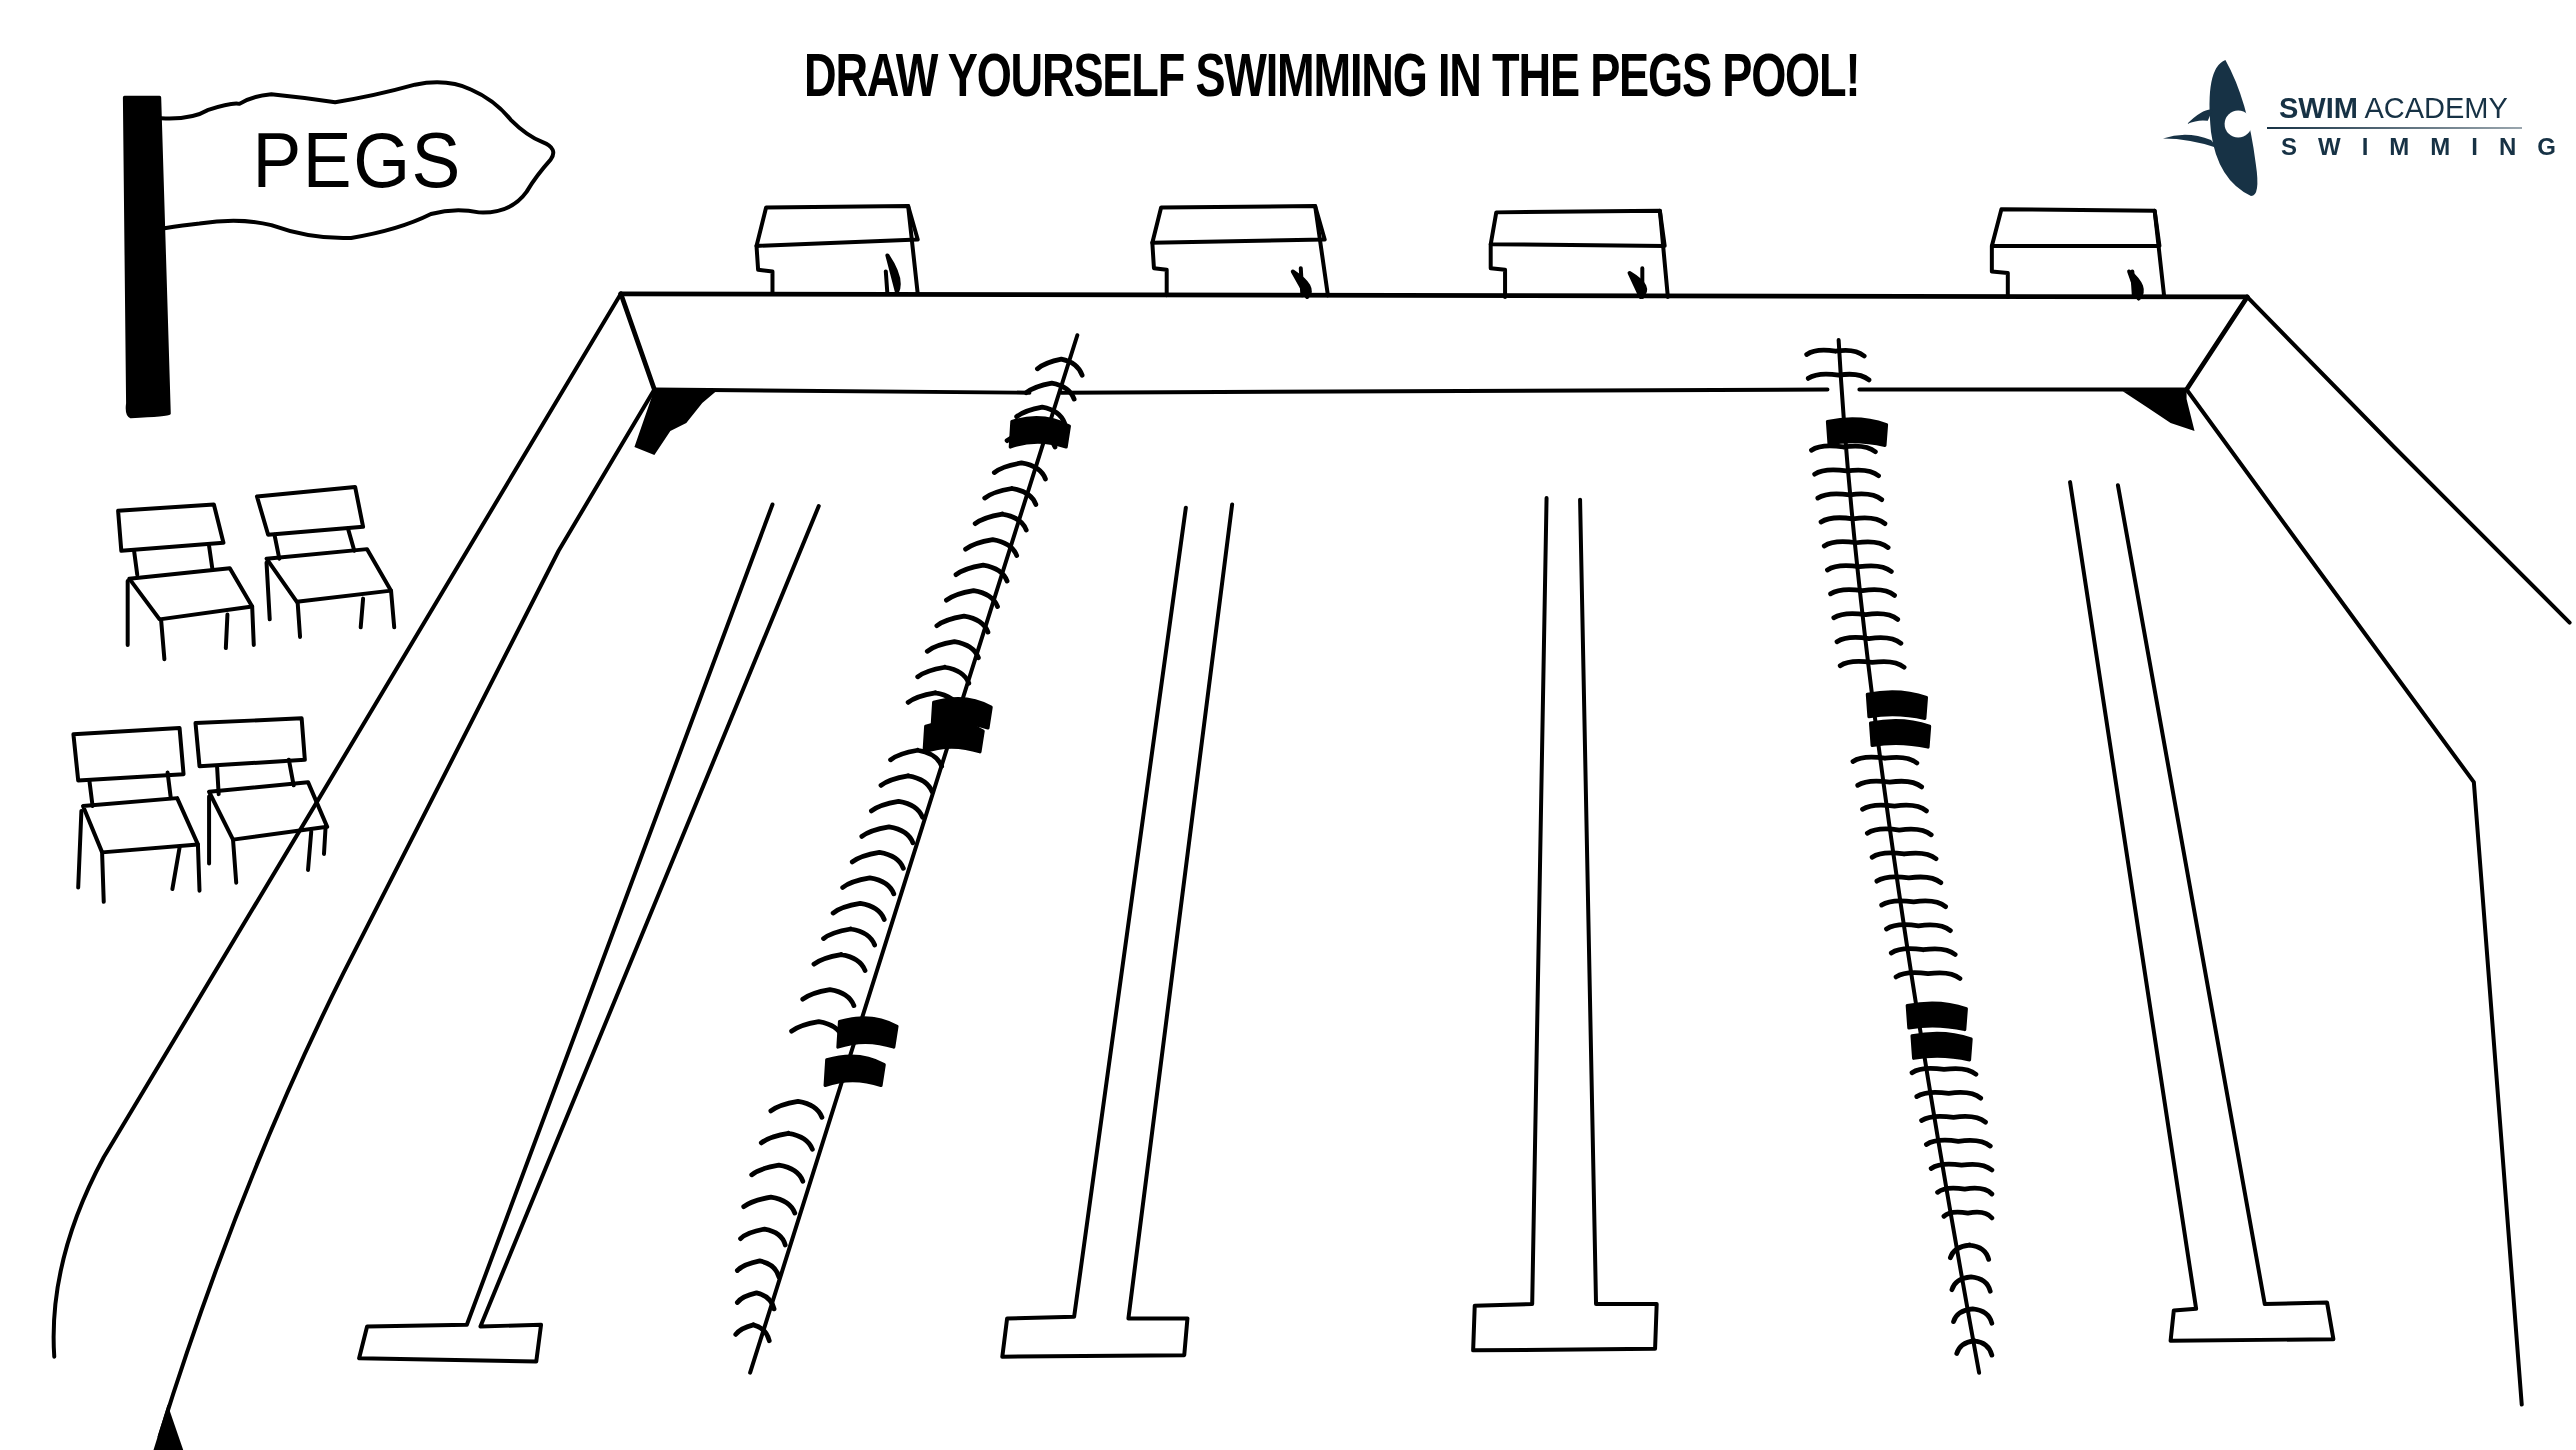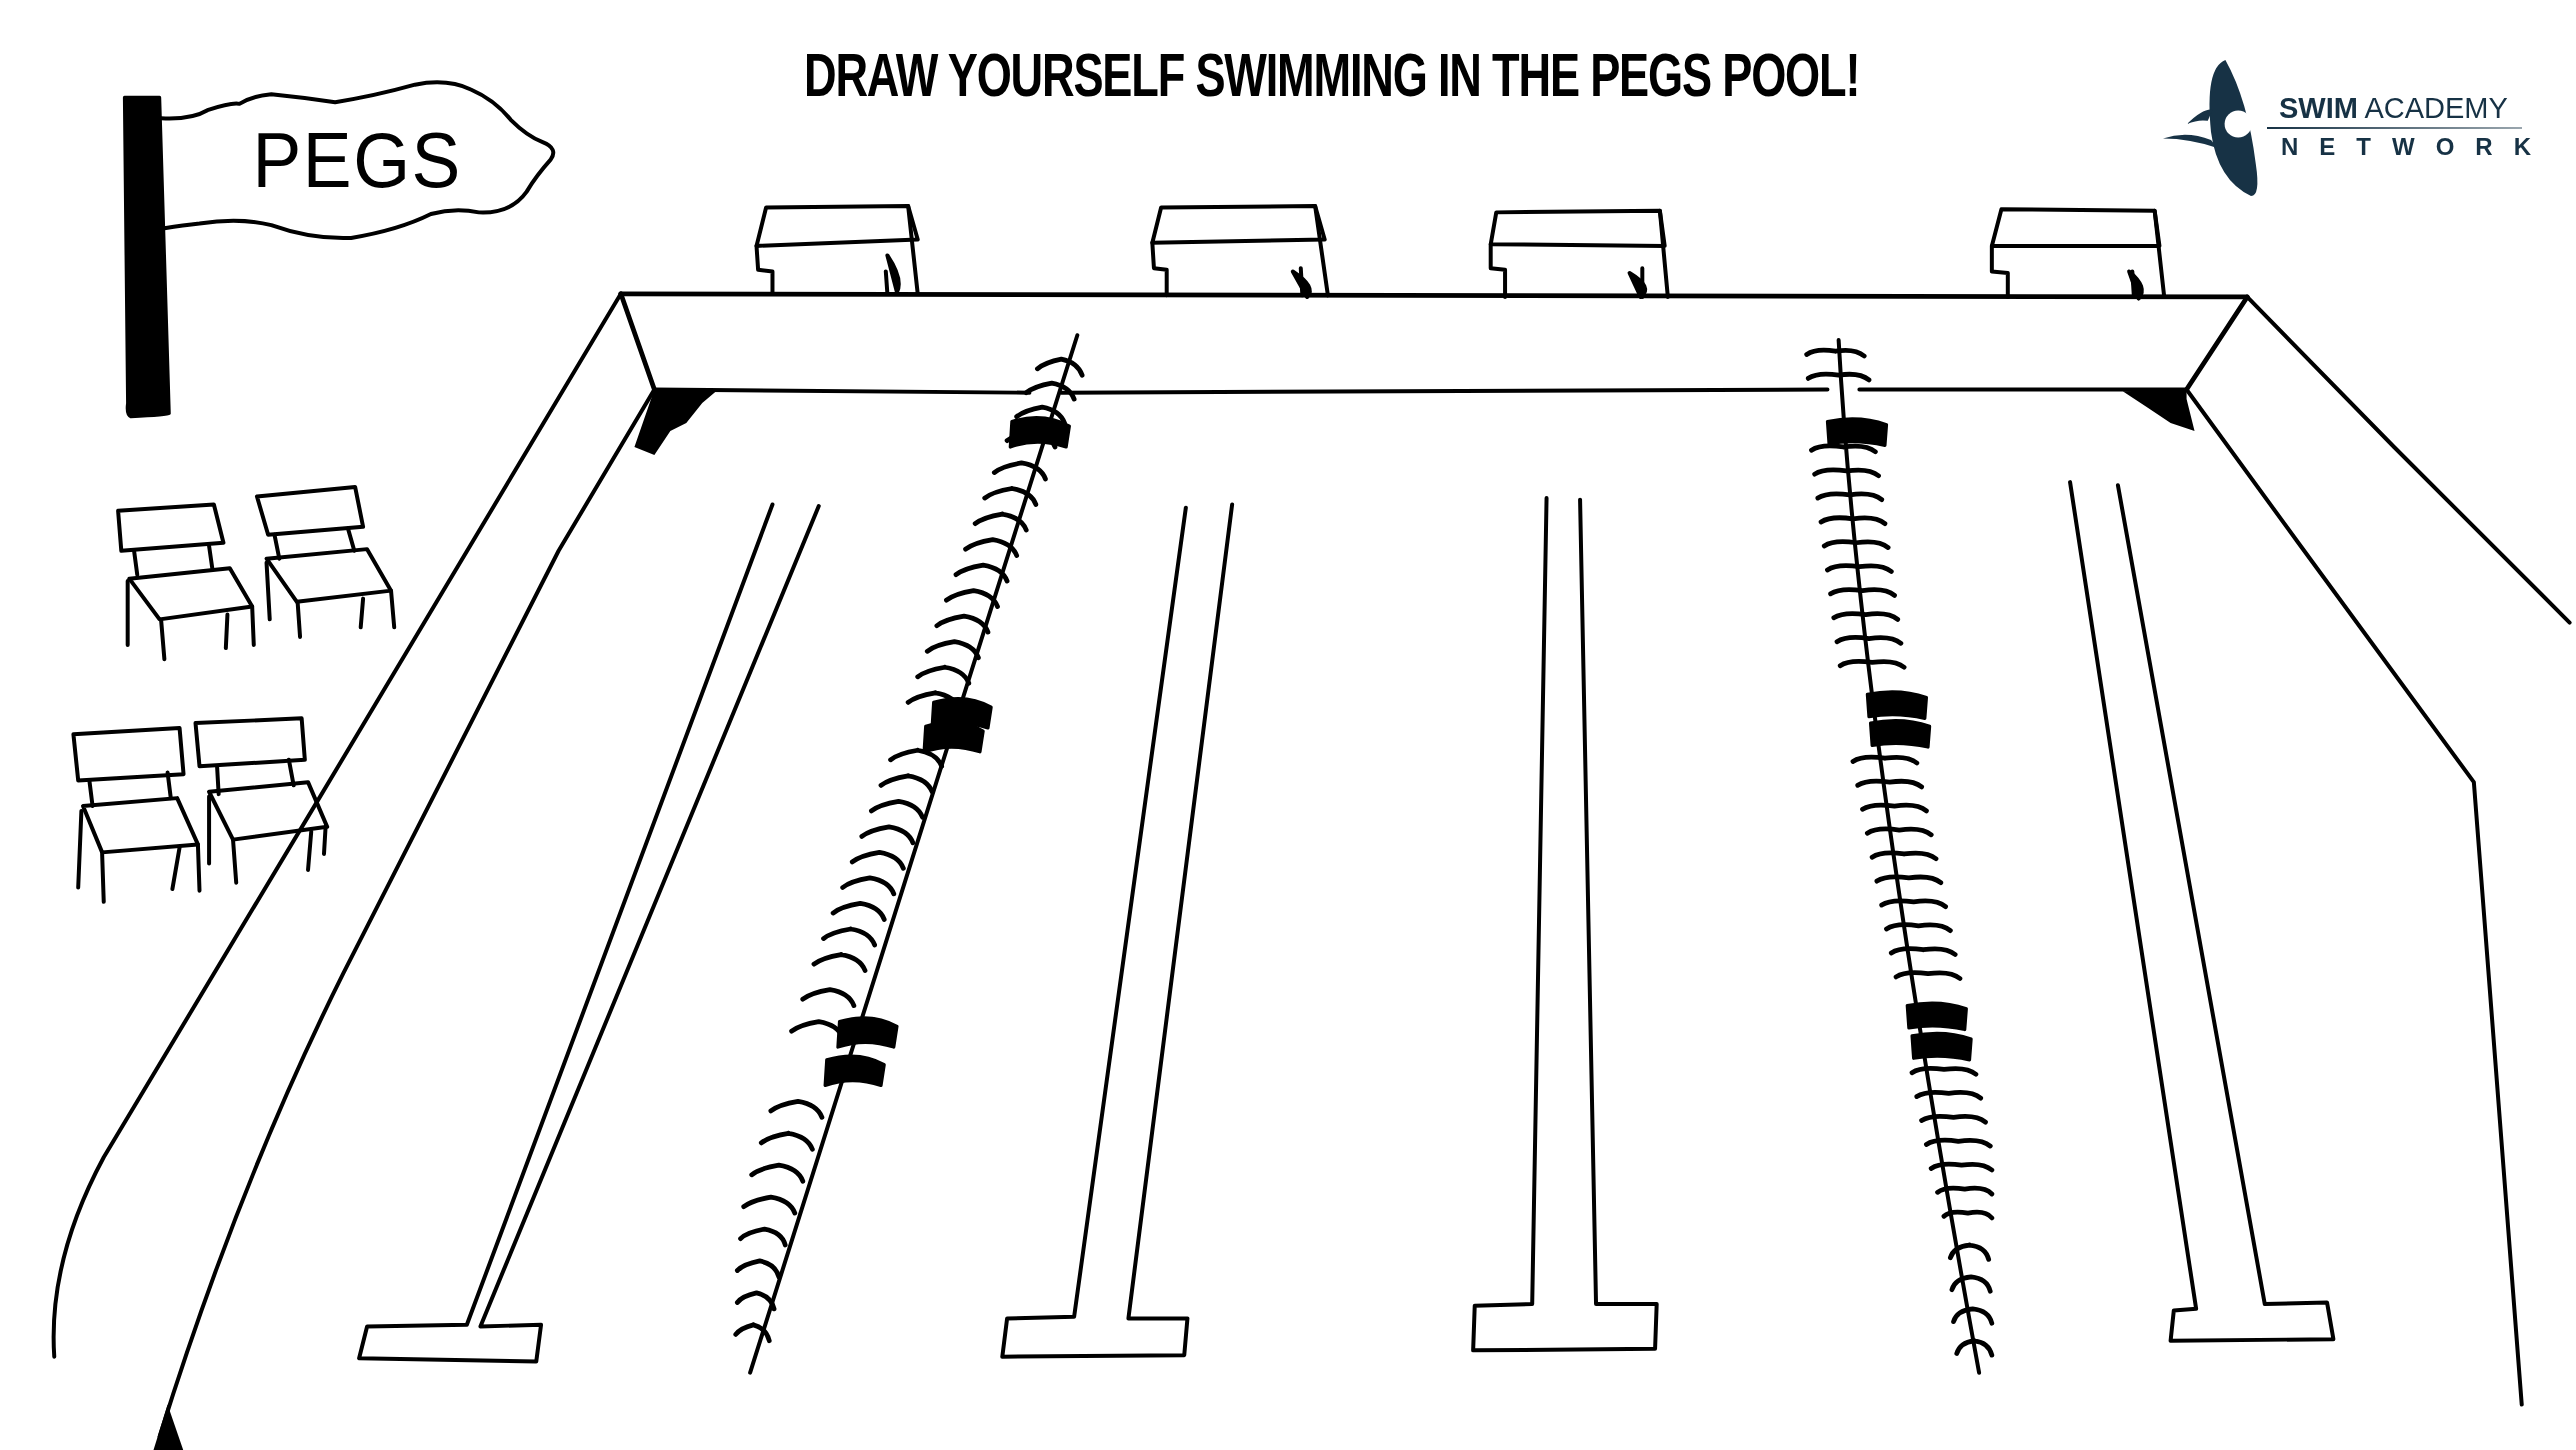--- a/index.html
+++ b/index.html
@@ -220,17 +220,17 @@
     <svg width="128" height="160" viewBox="0 0 160 200">
       <path d="M88 20 Q62 30 70 110 Q78 170 120 190 Q132 190 126 150 Q116 70 88 20 Z" fill="#173245"></path>
       <circle cx="104" cy="100" r="17" fill="#ffffff"></circle>
       <path d="M10 118 Q40 108 70 120 L78 130 Q44 118 10 118 Z" fill="#173245"></path>
       <path d="M40 100 Q60 80 72 82 L66 96 Q54 94 40 100 Z" fill="#173245"></path>
     </svg>
     <div class="logo-text-1">
       <span class="b">SWIM</span><span> ACADEMY</span>
     </div>
     <div class="logo-rule"></div>
-    <div class="logo-text-2">NETWORK</div>
+    <div class="logo-text-2">SWIMMING</div>
   </div>
 
 </div>
 
 
 </body></html>

